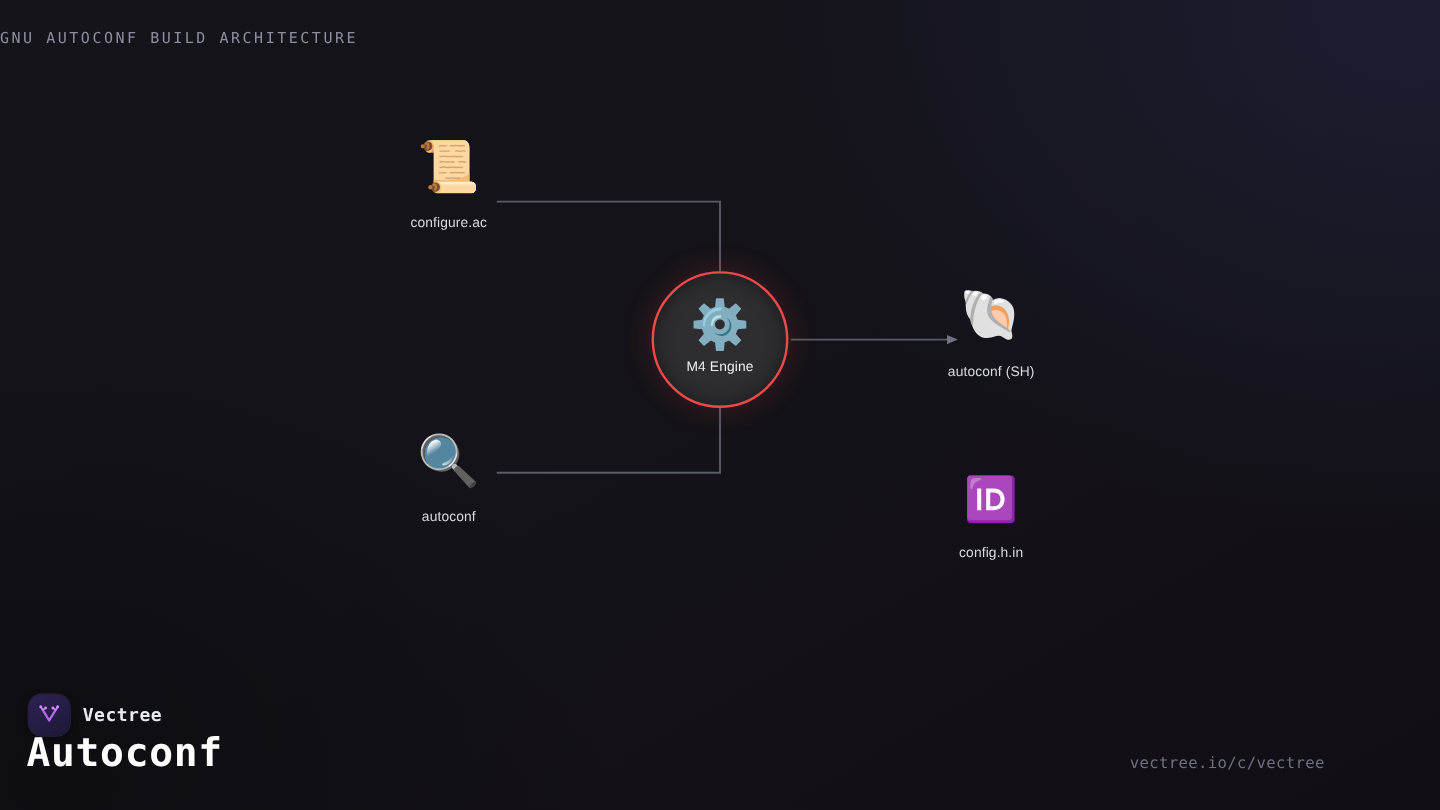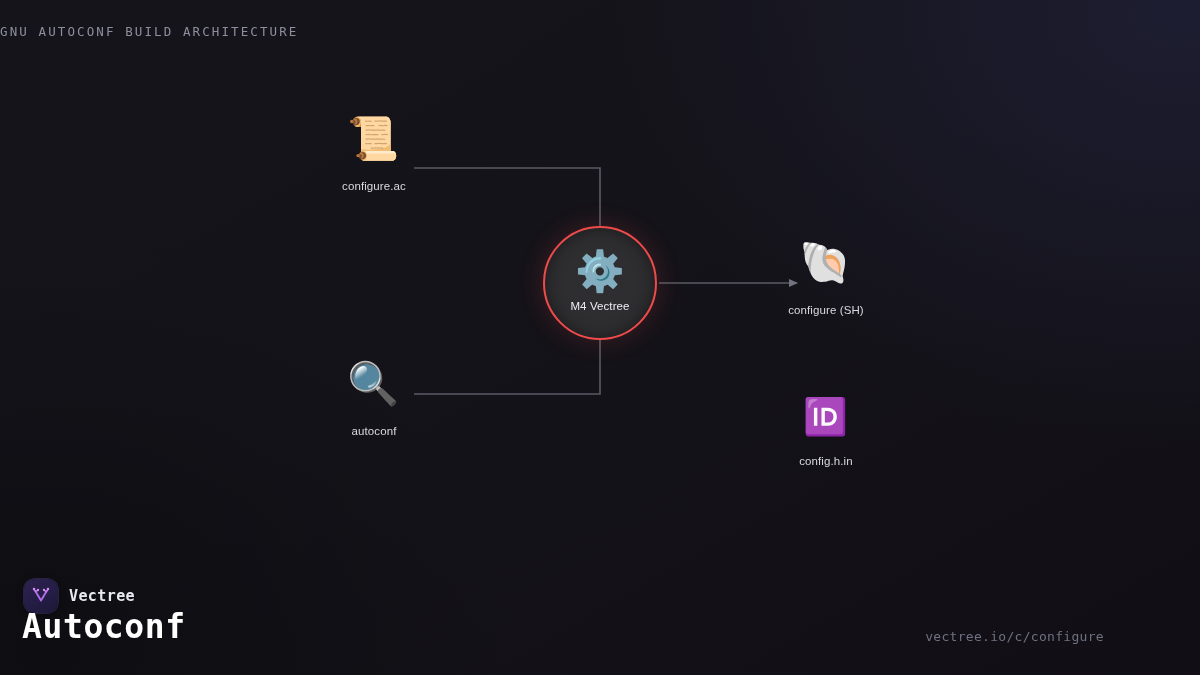--- a/index.html
+++ b/index.html
@@ -132,26 +132,26 @@
     <span class="node-label">configure.ac</span>
   </div>
 
   <div class="node node-leaf" id="node-autoscan" style="left:374px; top:363px;">
     <span class="glyph">🔍</span>
     <span class="node-label">autoconf</span>
   </div>
 
   <div id="node-hub" style="left:600px; top:283px;">
     <span class="hub-glyph">⚙️</span>
-    <span class="hub-label">M4 Vectree</span>
+    <span class="hub-label">M4 Engine</span>
   </div>
 
   <div class="node node-leaf" id="node-configuresh" style="left:826px; top:242px;">
     <span class="glyph">🐚</span>
-    <span class="node-label">configure (SH)</span>
+    <span class="node-label">autoconf (SH)</span>
   </div>
 
   <div class="node node-leaf" id="node-confighin" style="left:826px; top:399px;">
     <span class="glyph">🆔</span>
     <span class="node-label">config.h.in</span>
   </div>
 
   <div id="footer">
 
     <div class="brand-row">
@@ -164,16 +164,16 @@
           <circle cx="7.0" cy="4.0" r="1.15" fill="#d98bf7"></circle>
           <circle cx="17.0" cy="3.0" r="1.25" fill="#d98bf7"></circle>
           <circle cx="13.0" cy="4.0" r="1.15" fill="#d98bf7"></circle>
         </svg>
       </div>
       <span class="brand-name">Vectree</span>
     </div>
 
     <div class="footer-title">Autoconf</div>
 
-    <div class="footer-url">vectree.io/c/configure</div>
+    <div class="footer-url">vectree.io/c/vectree</div>
   </div>
 
 </div>
 
 </body></html>

